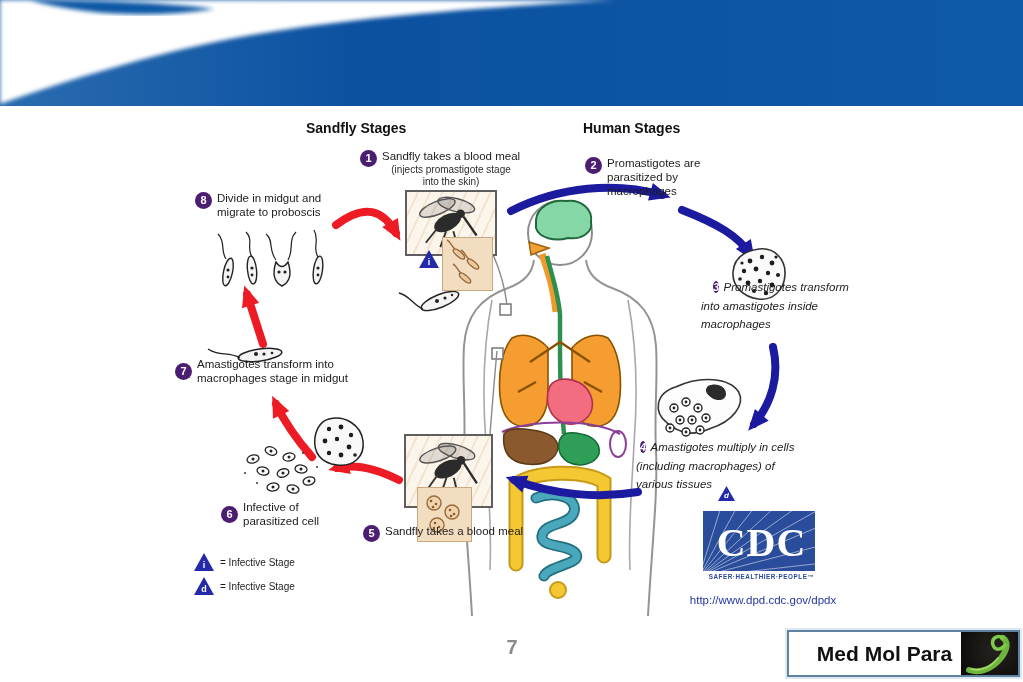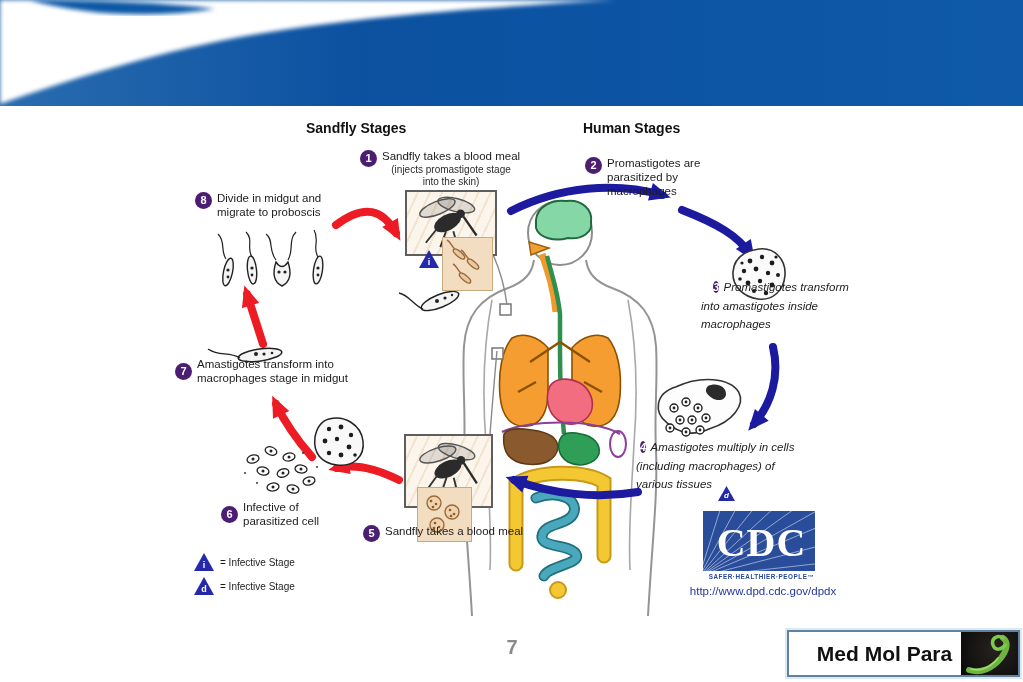--- a/index.html
+++ b/index.html
@@ -60,21 +60,21 @@
   
   .art{position:absolute;z-index:4;}
 
   
   #cdc{position:absolute;left:703px;top:511px;z-index:6;width:164px;}
   #cdc-box{position:relative;width:112px;height:60px;background:#2a4d9b;overflow:hidden;}
   #cdc-letters{position:absolute;left:0;top:4px;width:117px;text-align:center;color:#ffffff;
                font-family:"Liberation Serif",serif;font-weight:bold;font-size:40px;line-height:56px;letter-spacing:1px;}
   #cdc-tagline{width:117px;text-align:center;font-size:6.3px;font-weight:bold;letter-spacing:.55px;
                color:#27489c;margin-top:2px;}
-  #cdc-url{width:164px;margin-left:-22px;text-align:center;font-size:11.5px;color:#24379f;margin-top:5px;}
+  #cdc-url{width:164px;margin-left:-22px;text-align:center;font-size:11.5px;color:#24379f;margin-top:14px;}
 
   
   #page-number{position:absolute;left:448px;top:636px;width:128px;text-align:center;z-index:6;
                color:#8a8a8a;font-size:20px;font-weight:bold;}
   #medmol{position:absolute;left:787px;top:630px;width:233px;height:47px;z-index:6;display:flex;
           background:#ffffff;border:2px solid #5e82a0;box-shadow:0 0 0 2px #dce8f2;box-sizing:border-box;padding-left:19px;}
   #medmol-label{flex:1;display:flex;align-items:center;justify-content:center;
                 font-size:21px;font-weight:bold;color:#111;}
   #medmol-art{width:57px;background:radial-gradient(circle at 60% 40%,#26221f,#0a0908);}
 </style>

